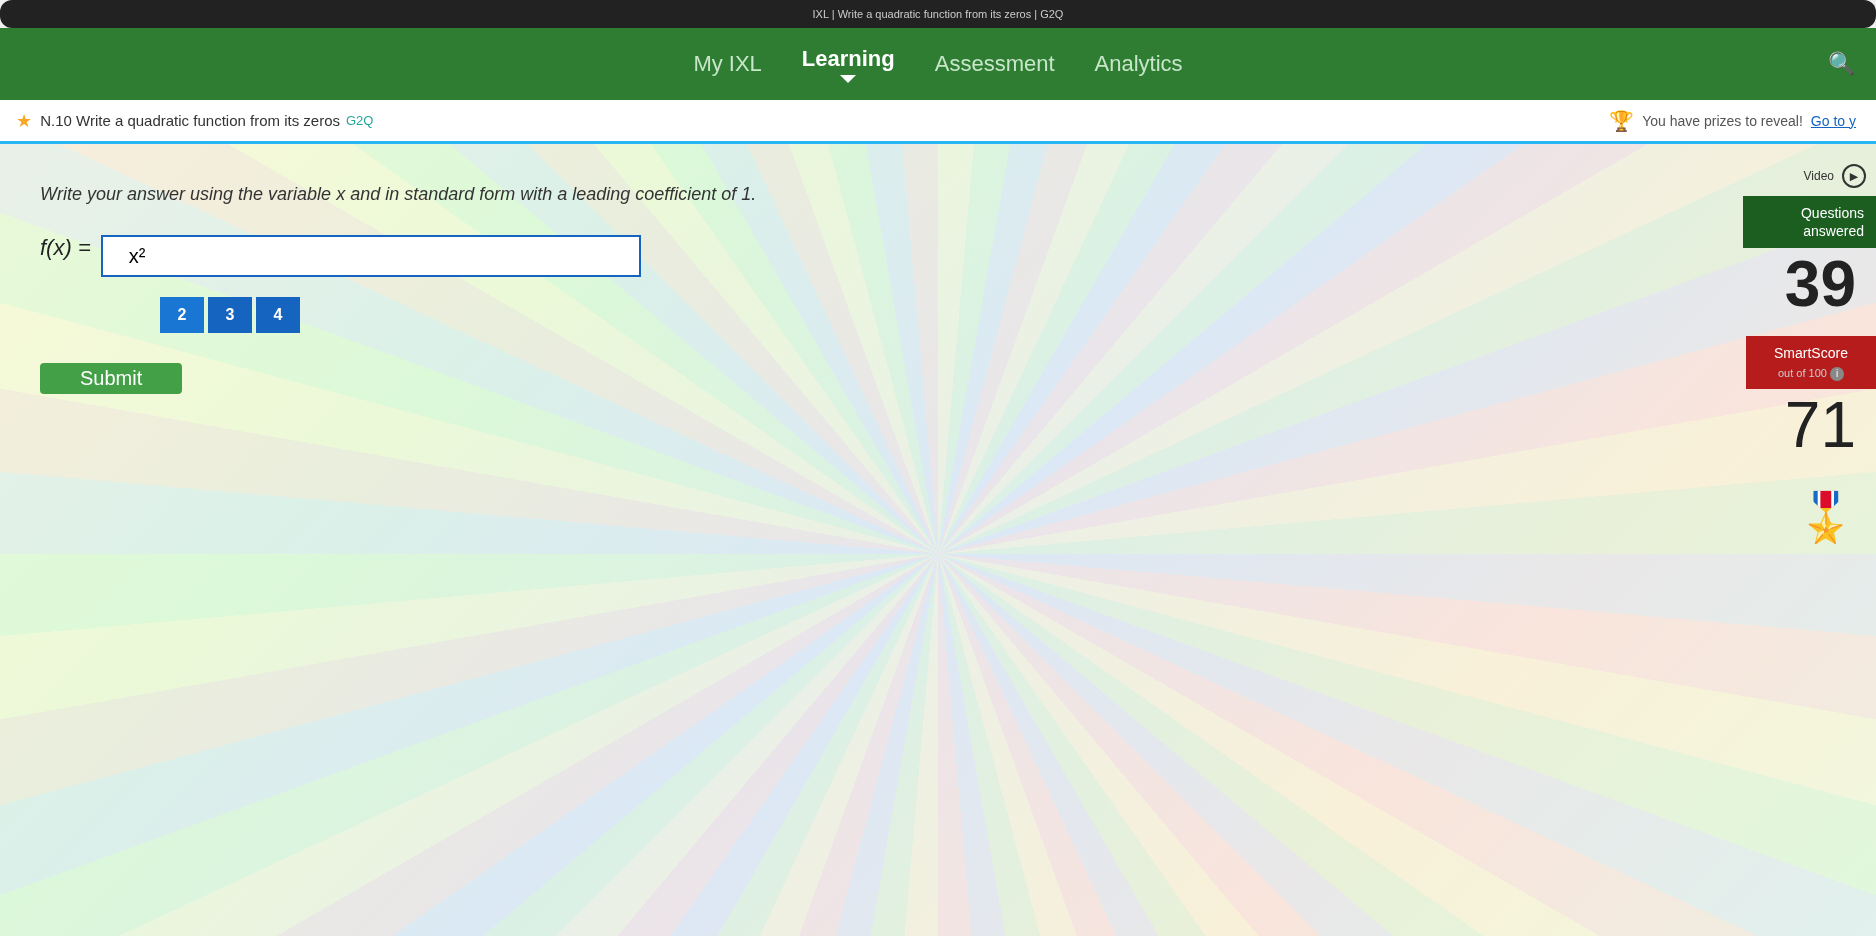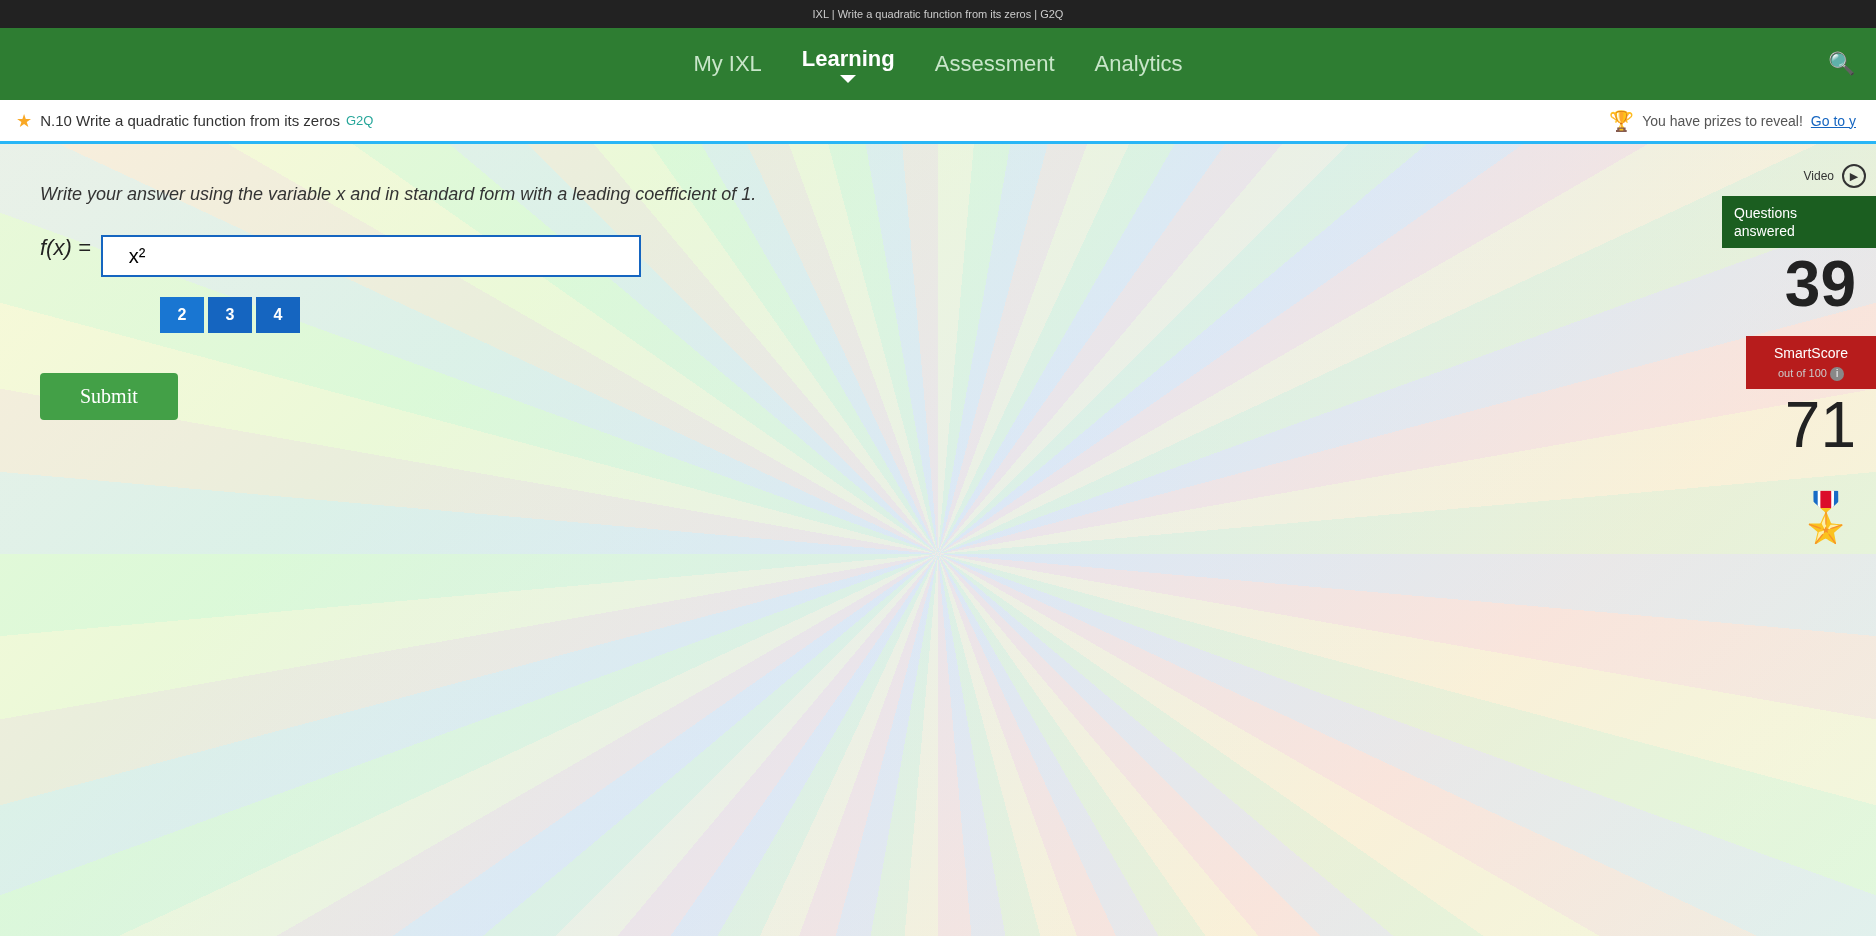--- a/index.html
+++ b/index.html
@@ -5,20 +5,21 @@
     * { margin: 0; padding: 0; box-sizing: border-box; }
     body { font-family: Arial, sans-serif; background: #f0f0f0; width: 1876px; min-height: 936px; overflow-x: hidden; }
 
     
     .browser-bar {
       background: #222;
       height: 28px;
       display: flex;
       align-items: center;
       padding: 0 10px;
+      border-radius: 12px;
     }
     .browser-url {
       color: #ccc;
       font-size: 11px;
       flex: 1;
       text-align: center;
     }
 
     
     .nav-bar {
@@ -204,26 +205,24 @@
       font-weight: bold;
     }
     .exp-btn:first-child {
       background: #1976d2;
     }
 
     .submit-btn {
       background: #43a047;
       color: #fff;
       border: none;
-      padding: 12px 40px;
+      padding: 4px 40px;
       font-size: 20px;
       cursor: pointer;
       border-radius: 4px;
-      margin-top: 10px;
-      font-family: Liberation Serif, serif;
     }
 
     
     .right-sidebar {
       width: 200px;
       display: flex;
       flex-direction: column;
       align-items: flex-end;
       padding: 20px 0 20px 0;
       position: relative;
@@ -252,22 +251,22 @@
       font-size: 11px;
       color: #333;
       cursor: pointer;
     }
 
     .questions-answered-badge {
       background: #1b5e20;
       color: #fff;
       padding: 8px 12px;
       font-size: 14px;
-      text-align: left;
-      width: 154px;
+      text-align: right;
+      width: 133px;
       margin-bottom: 4px;
       line-height: 1.3;
     }
 
     .questions-number {
       font-size: 64px;
       font-weight: bold;
       color: #222;
       text-align: left;
       padding-right: 20px;

